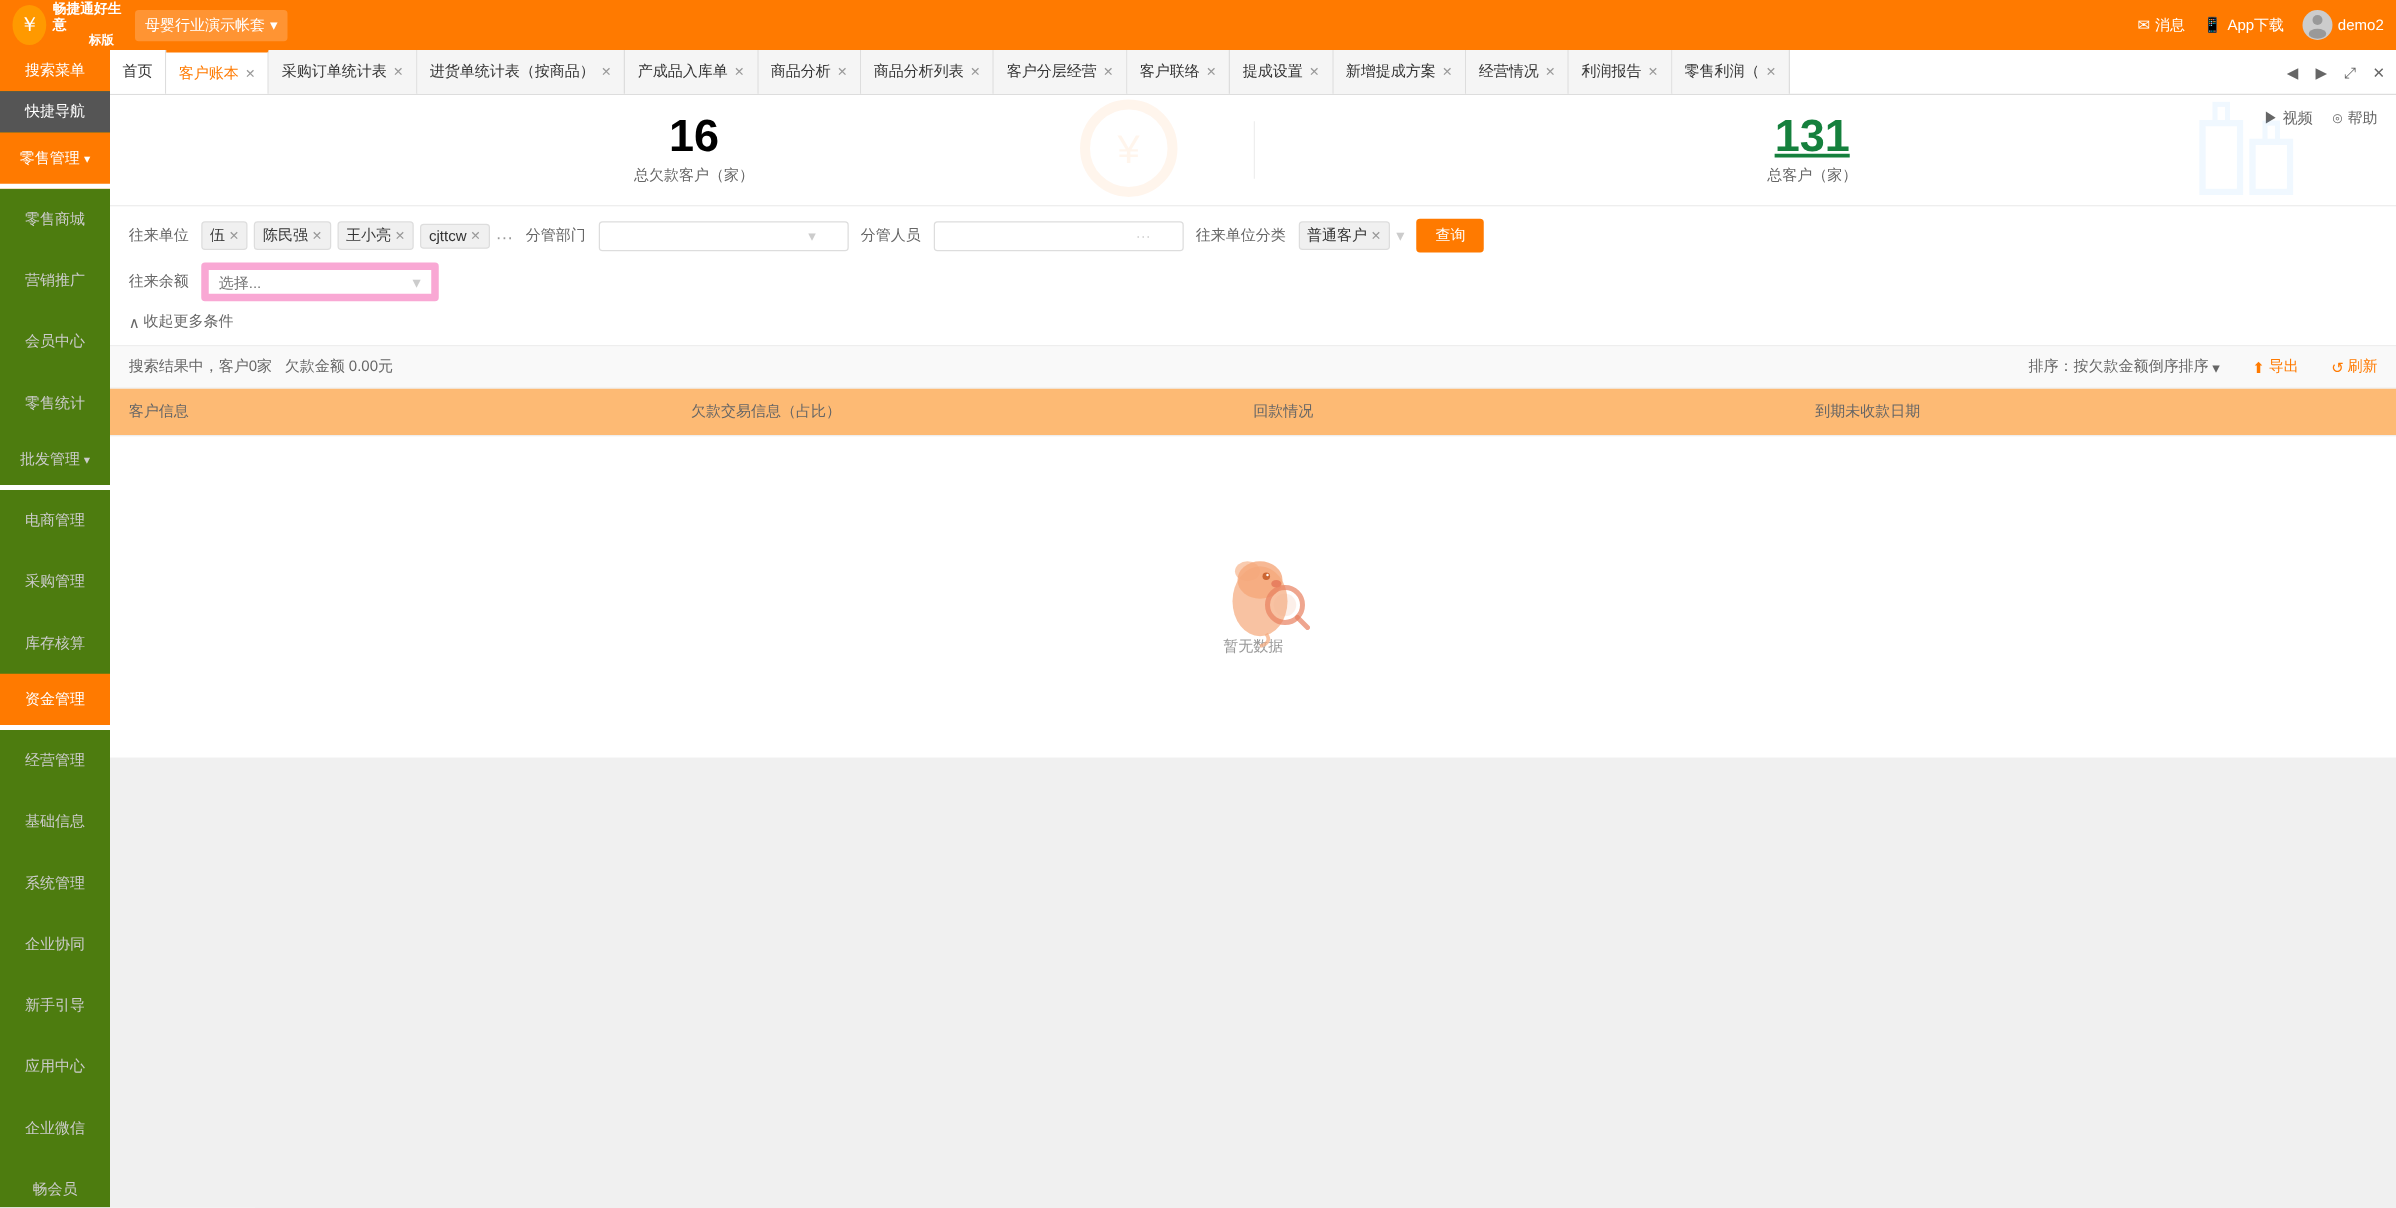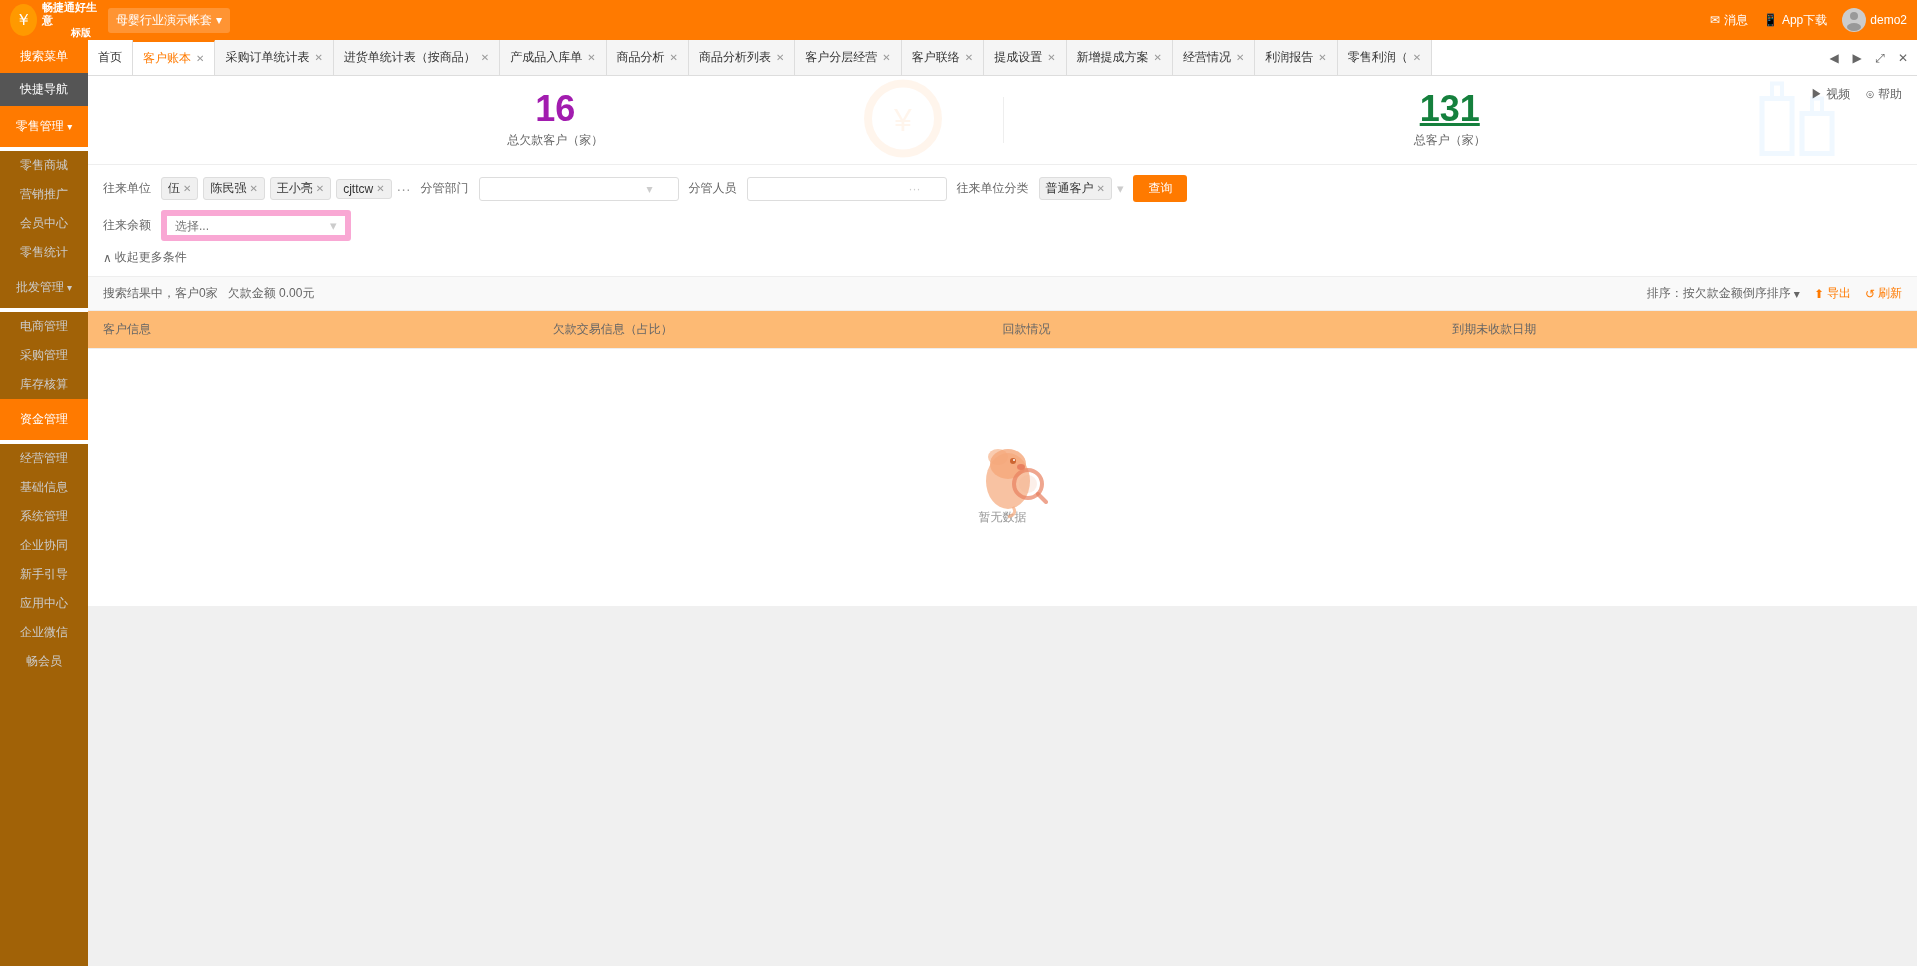--- a/index.html
+++ b/index.html
@@ -2,75 +2,75 @@
 <html><head>
   <meta charset="utf-8">
   <style>
     * { margin: 0; padding: 0; box-sizing: border-box; }
     body { font-family: 'Microsoft YaHei', Arial, sans-serif; font-size: 13px; background: #f5f5f5; color: #333; overflow: hidden; height: 966px; width: 1917px; }
 
     
     .app-container { display: flex; flex-direction: column; height: 100%; }
     .top-bar { display: flex; align-items: center; background: #ff7a00; height: 40px; padding: 0 10px; flex-shrink: 0; }
     .main-layout { display: flex; flex: 1; overflow: hidden; }
-    .sidebar { width: 88px; background: #a16207; color: #ccc; flex-shrink: 0; display: flex; flex-direction: column; }
+    .sidebar { width: 88px; background: #4d7c0f; color: #ccc; flex-shrink: 0; display: flex; flex-direction: column; }
     .content-area { flex: 1; display: flex; flex-direction: column; overflow: hidden; }
     .tab-bar { background: #fff; border-bottom: 1px solid #ddd; display: flex; align-items: center; height: 36px; flex-shrink: 0; overflow: hidden; }
     .main-content { flex: 1; overflow: auto; background: #f0f0f0; }
 
     
     .logo-area { display: flex; align-items: center; width: 88px; flex-shrink: 0; }
     .logo-text { color: #fff; font-size: 11px; font-weight: bold; line-height: 1.2; }
     .logo-icon { width: 32px; height: 32px; background: #ff9900; border-radius: 50%; display: flex; align-items: center; justify-content: center; margin-right: 5px; }
     .logo-icon span { color: #fff; font-size: 16px; }
     .store-selector { background: rgba(255,255,255,0.2); border: none; color: #fff; padding: 4px 8px; border-radius: 3px; font-size: 12px; cursor: pointer; margin-left: 10px; display: flex; align-items: center; gap: 4px; }
     .top-right { margin-left: auto; display: flex; align-items: center; gap: 15px; color: #fff; font-size: 12px; }
     .top-right-item { display: flex; align-items: center; gap: 4px; cursor: pointer; }
 
     
     .sidebar-search { padding: 8px; background: #ff7a00; text-align: center; color: #fff; font-size: 12px; cursor: pointer; }
     .sidebar-nav { padding: 8px; background: #555; text-align: center; color: #fff; font-size: 12px; cursor: pointer; }
     .sidebar-item { padding: 12px 0; text-align: center; color: #ccc; font-size: 12px; cursor: pointer; border-bottom: 4px solid #ffffff; }
     .sidebar-item.active { background: #ff7a00; color: #fff; }
-    .sidebar-item-sub { padding: 6px 0; text-align: center; color: #ccc; font-size: 12px; cursor: pointer; }
+    .sidebar-item-sub { padding: 16px 0; text-align: center; color: #ccc; font-size: 12px; cursor: pointer; }
 
     
     .tab { display: flex; align-items: center; padding: 0 10px; height: 36px; font-size: 12px; border-right: 1px solid #ddd; white-space: nowrap; cursor: pointer; background: #f5f5f5; flex-shrink: 0; }
     .tab.active { background: #fff; color: #ff7a00; border-top: 2px solid #ff7a00; }
     .tab .close-btn { margin-left: 5px; color: #999; font-size: 10px; }
     .tab-first { background: #fff; color: #333; font-size: 12px; }
     .tab-controls { display: flex; align-items: center; margin-left: auto; padding: 0 5px; gap: 5px; }
     .tab-ctrl-btn { width: 18px; height: 18px; display: flex; align-items: center; justify-content: center; cursor: pointer; color: #666; font-size: 12px; }
 
     
     .stats-bar { background: #fff; padding: 15px 20px; display: flex; align-items: stretch; border-bottom: 1px solid #eee; position: relative; }
     .stat-item { flex: 1; display: flex; flex-direction: column; align-items: center; justify-content: center; position: relative; }
     .stat-item + .stat-item::before { content: ''; position: absolute; left: 0; top: 10%; height: 80%; border-left: 1px solid #eee; }
-    .stat-num { font-size: 36px; font-weight: bold; color: #a21caf; line-height: 1; }
+    .stat-num { font-size: 36px; font-weight: bold; color: #000000; line-height: 1; }
     .stat-num.black { color: #15803d; text-decoration: underline; }
     .stat-label { font-size: 12px; color: #666; margin-top: 5px; }
 
     
     .filter-area { background: #fff; padding: 10px 15px; border-bottom: 1px solid #eee; }
     .filter-row { display: flex; align-items: center; gap: 10px; margin-bottom: 8px; flex-wrap: wrap; }
     .filter-label { font-size: 12px; color: #666; white-space: nowrap; }
     .filter-tags { display: flex; align-items: center; gap: 5px; flex-wrap: wrap; }
     .filter-tag { background: #f0f0f0; border: 1px solid #ddd; border-radius: 3px; padding: 2px 6px; font-size: 12px; display: flex; align-items: center; gap: 3px; }
     .filter-tag .x { color: #999; cursor: pointer; font-size: 10px; }
     .filter-more { color: #999; cursor: pointer; font-size: 14px; }
     .filter-select { border: 1px solid #ddd; border-radius: 3px; padding: 4px 25px 4px 8px; font-size: 12px; color: #999; position: relative; cursor: pointer; min-width: 120px; display: flex; align-items: center; justify-content: space-between; }
     .filter-select-wide { min-width: 200px; }
     .search-btn { background: #ff7a00; color: #fff; border: none; border-radius: 3px; padding: 5px 15px; font-size: 12px; cursor: pointer; }
     .collapse-btn { display: flex; align-items: center; gap: 3px; color: #666; font-size: 12px; cursor: pointer; margin: 0 auto; }
     .select-arrow { color: #ccc; }
 
     
     .results-bar { background: #f9f9f9; padding: 8px 15px; display: flex; align-items: center; justify-content: space-between; border-bottom: 1px solid #eee; font-size: 12px; }
     .results-info { color: #666; }
-    .results-actions { display: flex; align-items: center; gap: 14px; color: #666; }
+    .results-actions { display: flex; align-items: center; gap: 26px; color: #666; }
     .sort-select { display: flex; align-items: center; gap: 3px; cursor: pointer; }
     .action-btn { display: flex; align-items: center; gap: 3px; cursor: pointer; color: #ff7a00; }
 
     
     .table-header { background: #fdba74; padding: 10px 15px; display: grid; grid-template-columns: 2fr 2fr 2fr 2fr; font-size: 12px; color: #666; border-bottom: 1px solid #eee; }
     .empty-area { display: flex; flex-direction: column; align-items: center; justify-content: center; padding: 80px 0; background: #fff; }
     .empty-text { color: #999; font-size: 12px; }
 
     
     .mouse-illustration { width: 80px; height: 80px; position: relative; }

